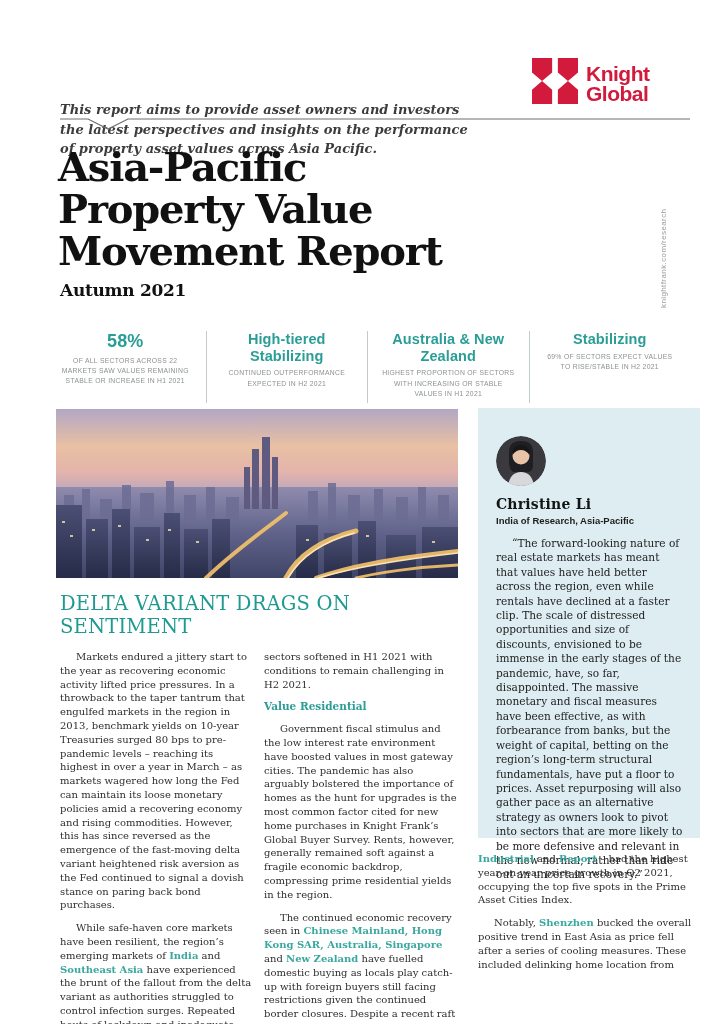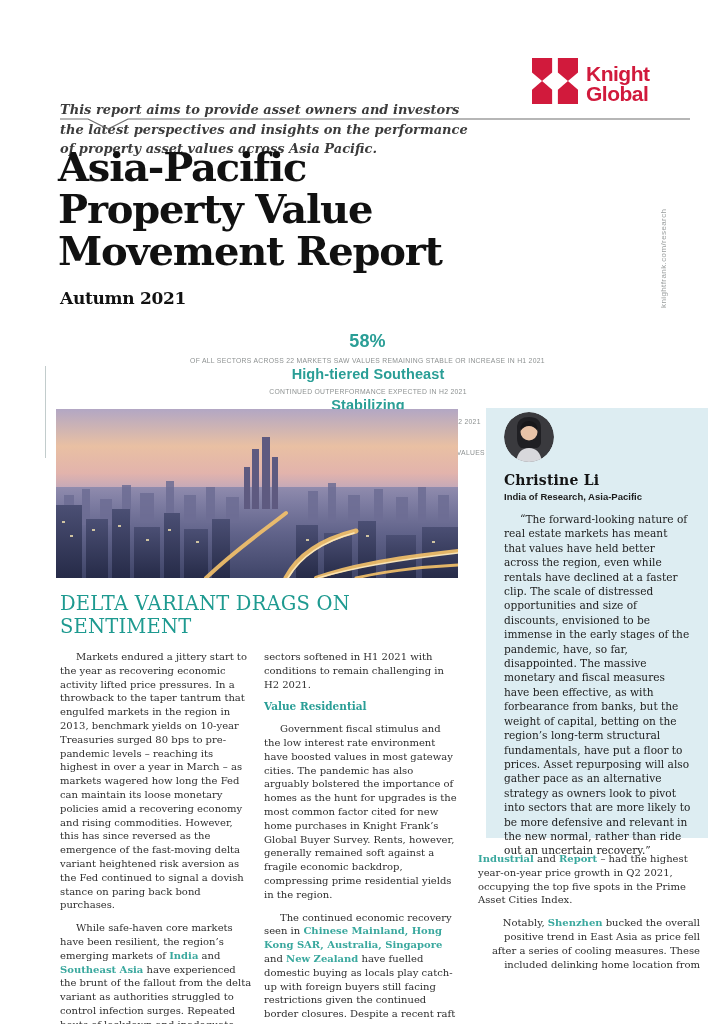--- a/index.html
+++ b/index.html
@@ -35,35 +35,34 @@
   }
   .rule-chevron{position:absolute;left:60px;top:116px;width:630px;height:16px;display:block;}
   
   .report-title{
     position:absolute;left:58px;top:146px;width:470px;
     font-family:"DejaVu Serif", serif;font-weight:bold;
     font-size:40px;line-height:1.05;letter-spacing:-1.2px;color:#111111;
   }
   .report-title span{display:block;}
   .edition{
-    position:absolute;left:60px;top:288px;
+    position:absolute;left:60px;top:280px;
     font-weight:bold;font-size:17px;color:#111111;letter-spacing:-0.3px;
   }
   .side-url{
     position:absolute;right:54px;top:158px;height:200px;
     writing-mode:vertical-rl;transform:rotate(180deg);
     font-family:"Liberation Sans", sans-serif;
     font-size:8px;letter-spacing:0.4px;color:#9a9e9e;
     text-align:center;
   }
   
   .stats{
     position:absolute;left:45px;top:331px;width:645px;height:72px;
     display:flex;
-    flex-direction:column;
   }
   .stat{
     flex:1 1 0;padding:0 12px;text-align:center;
     border-left:1px solid #c2cccc;
   }
   .stat:first-child{border-left:none;}
   .stat-title{
     font-family:"Liberation Sans", sans-serif;font-weight:bold;
     font-size:14.5px;line-height:1.15;color:var(--teal);letter-spacing:0.1px;
   }
@@ -92,42 +91,41 @@
   .col p.indent, .quote p.indent{text-indent:16px;}
   .subhead{
     font-family:"DejaVu Serif", serif;font-weight:bold;
     font-size:10.5px;color:var(--teal);margin:2px 0 8px 0;
   }
   .link{color:var(--link-teal);font-weight:bold;}
   
   .quote-box{
     position:absolute;left:478px;top:408px;width:222px;height:430px;
     background:var(--quote-bg);
-    padding:4px 16px 14px 18px;
-    margin-left:8px;
+    padding:28px 16px 14px 18px;
   }
   .avatar{
     width:50px;height:50px;border-radius:50%;overflow:hidden;display:block;
     margin-bottom:10px;
   }
   .expert-name{
     font-family:"DejaVu Serif", serif;font-weight:bold;
     font-size:14px;color:#141414;letter-spacing:0.2px;
   }
   .expert-role{
     font-family:"Liberation Sans", sans-serif;font-weight:bold;
     font-size:9.5px;color:#1c1c1c;margin-top:3px;margin-bottom:10px;
   }
   .quote{font-size:10.6px;line-height:14.4px;color:#222;}
   .sidebar-paras{
     position:absolute;left:478px;top:852px;width:222px;
     font-size:10px;line-height:13.8px;
   }
   .sidebar-paras p.para{margin-bottom:9px;}
-  .sidebar-paras p.indent{text-indent:16px;text-align:right;}
+  .sidebar-paras p.indent{text-indent:16px;}
 </style>
 </head>
 <body>
 
 <div class="page">
 
   <p class="intro">This report aims to provide asset owners and investors the latest perspectives and insights on the performance of property asset values across Asia Pacific.</p>
 
   <div class="logo">
     <svg class="logo-mark" viewBox="0 0 48 48">
@@ -153,30 +151,30 @@
   </h1>
   <div class="edition">Autumn 2021</div>
   <div class="side-url">knightfrank.com/research</div>
 
   <div class="stats">
     <div class="stat">
       <div class="stat-title xl">58%</div>
       <div class="stat-sub">OF ALL SECTORS ACROSS 22 MARKETS SAW VALUES REMAINING STABLE OR INCREASE IN H1 2021</div>
     </div>
     <div class="stat">
-      <div class="stat-title">High-tiered Southeast</div>
+      <div class="stat-title">High-tiered Stabilizing</div>
       <div class="stat-sub">CONTINUED OUTPERFORMANCE EXPECTED IN H2 2021</div>
+    </div>
+    <div class="stat">
+      <div class="stat-title">Australia &amp; New Zealand</div>
+      <div class="stat-sub">HIGHEST PROPORTION OF SECTORS WITH INCREASING OR STABLE VALUES IN H1 2021</div>
     </div>
     <div class="stat">
       <div class="stat-title">Stabilizing</div>
       <div class="stat-sub">69% OF SECTORS EXPECT VALUES TO RISE/STABLE IN H2 2021</div>
-    </div>
-    <div class="stat">
-      <div class="stat-title">Australia &amp; New Zealand</div>
-      <div class="stat-sub">HIGHEST PROPORTION OF SECTORS WITH INCREASING OR STABLE VALUES IN H1 2021</div>
     </div>
   </div>
 
   <svg class="hero" viewBox="0 0 402 169" preserveAspectRatio="none">
     <defs>
       <linearGradient id="sky" x1="0" y1="0" x2="0" y2="1">
         <stop offset="0" stop-color="#b2a7c4"></stop>
         <stop offset="0.22" stop-color="#e9c0a3"></stop>
         <stop offset="0.38" stop-color="#e2b3ac"></stop>
         <stop offset="0.55" stop-color="#a89fc4"></stop>

